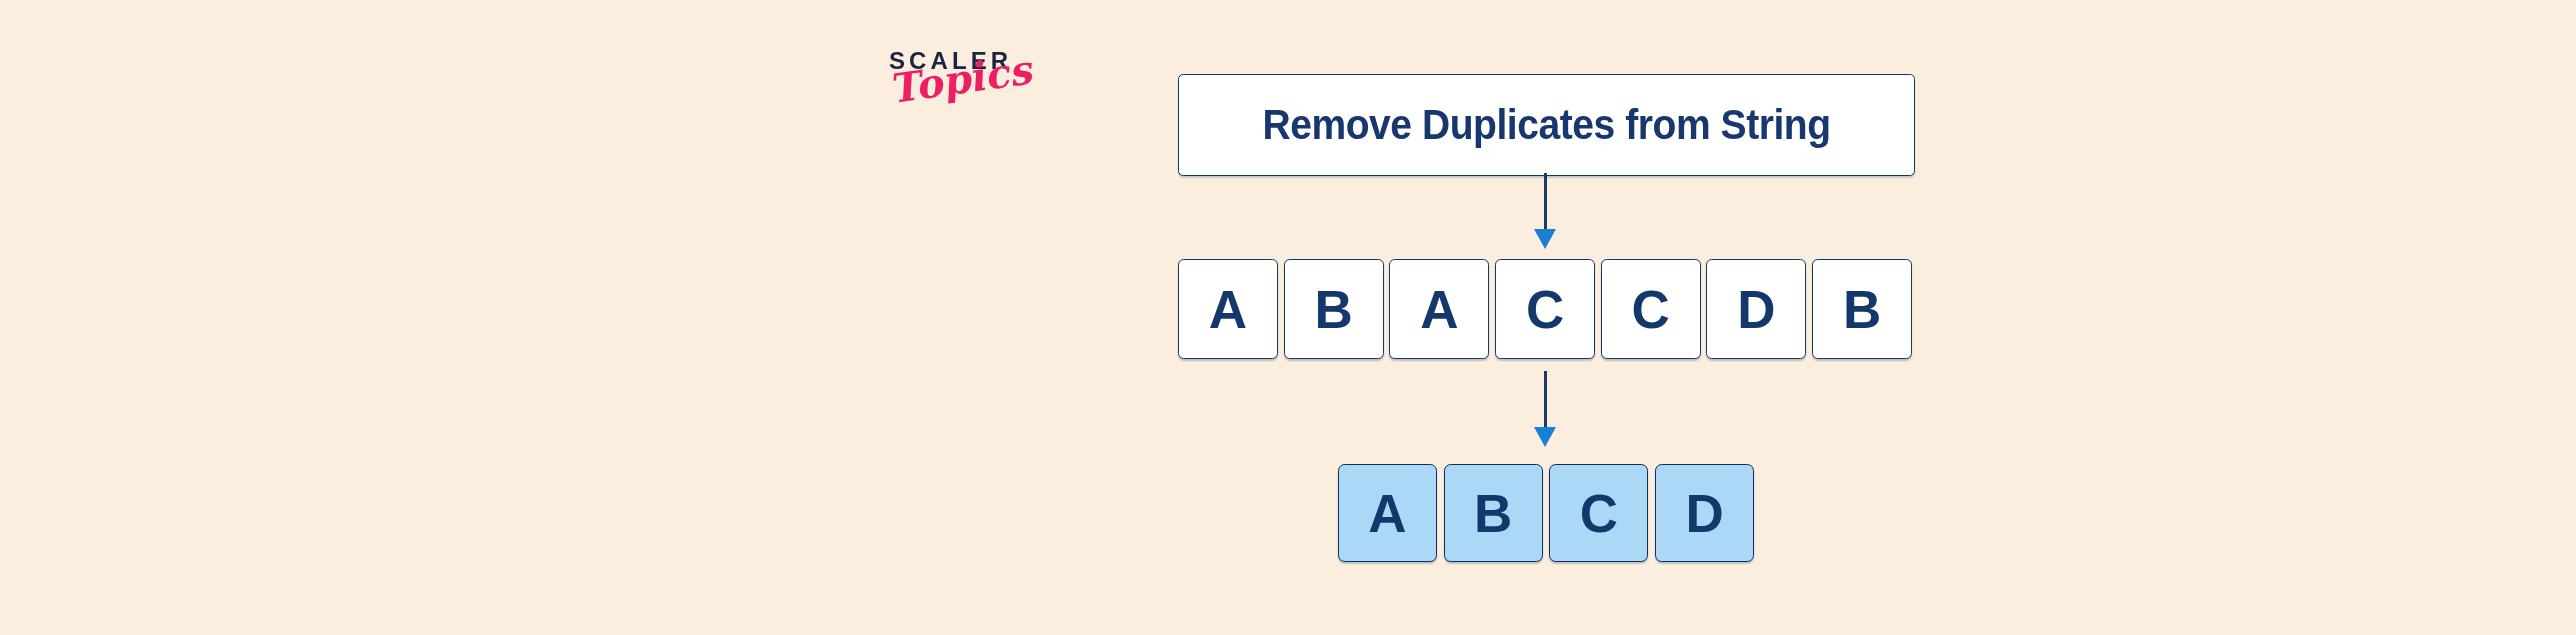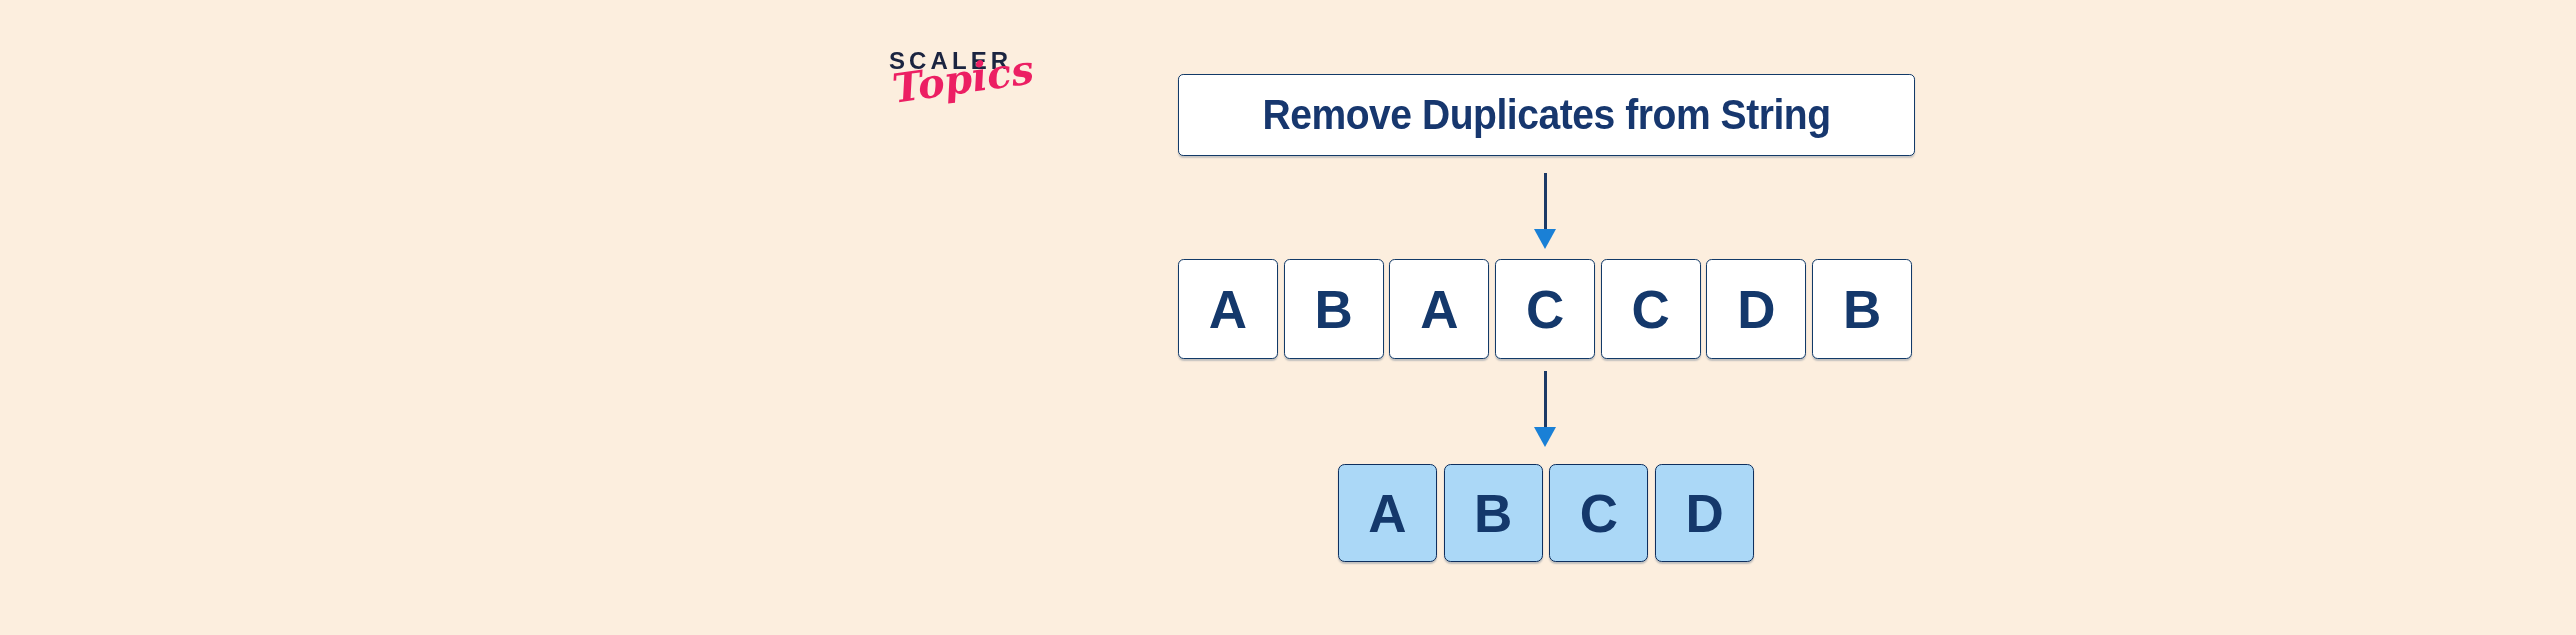--- a/index.html
+++ b/index.html
@@ -49,21 +49,21 @@
     line-height:1;
     color:var(--brand-pink);
     transform:rotate(-8deg);
     transform-origin:left top;
   }
 
   
   .title-box{
     position:absolute;
     left:1178px; top:74px;
-    width:737px; height:82px;
+    width:737px; height:102px;
     background:#ffffff;
     border:1.5px solid var(--cell-border);
     border-radius:5.2px;
     box-shadow:0 1.5px 1.5px rgba(23,55,94,0.22);
     display:flex;
     align-items:center;
     justify-content:center;
   }
   .title-box .title-text{
     font-size:42px;

